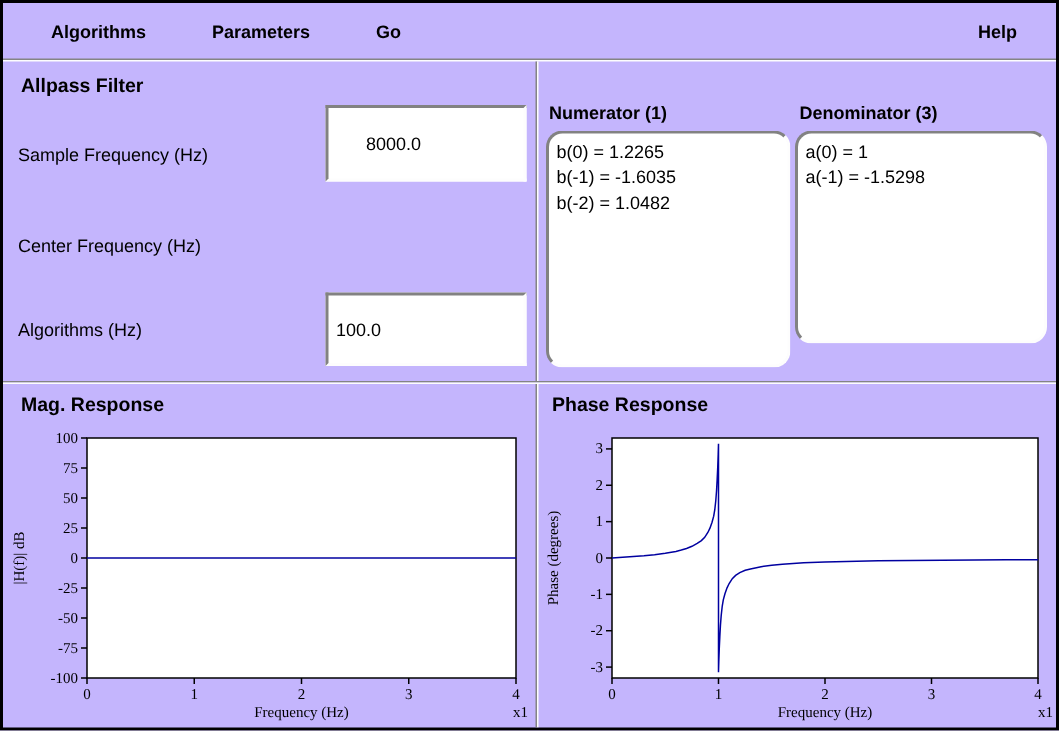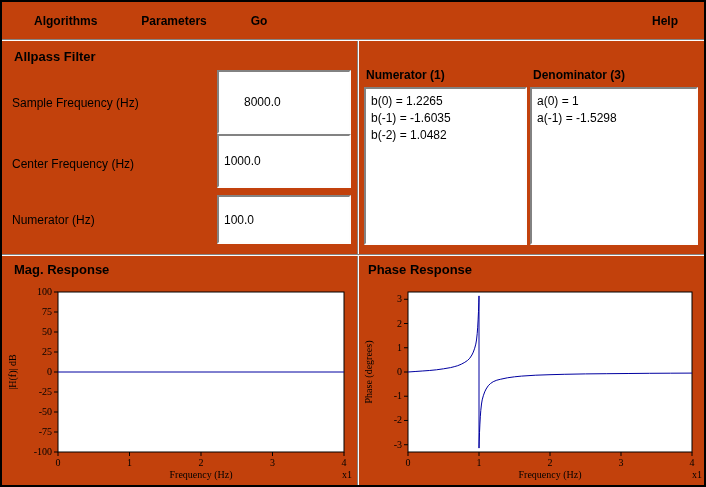--- a/index.html
+++ b/index.html
@@ -1,19 +1,19 @@
 <!DOCTYPE html>
 <html><head>
 <meta charset="utf-8">
 <style>
   * { margin:0; padding:0; box-sizing:border-box; }
   html,body { background:#9a9a9a; font-family:"Liberation Sans",sans-serif; }
   .window {
     position:relative; width:706px; height:487px;
-    background:#c2410c; border:2px solid #000; overflow:hidden;
+    background:#c4b5fd; border:2px solid #000; overflow:hidden;
   }
   
   .menubar { position:absolute; top:0; left:0; right:0; height:37px;
     display:flex; align-items:center; padding-left:28px; gap:36px; }
   .menu-item { font-size:12px; font-weight:bold; color:#000; padding:2px 4px; cursor:default; }
   .menu-item.help { margin-left:auto; margin-right:22px; }
   
   .sep-h { position:absolute; left:0; right:0; height:2px;
     border-top:1px solid #848484; border-bottom:1px solid #fdfdfd; }
   #sep1 { top:37px; } #sep2 { top:252px; }
@@ -34,26 +34,26 @@
   #lbl-bw     { left:10px; top:211px; }
   #hdr-num { left:364px; top:66px; }
   #hdr-den { left:531px; top:66px; }
   
   .entry, .listbox {
     position:absolute; background:#fff;
     border:2px solid; border-color:#828282 #fdfdfd #fdfdfd #828282;
     font-size:12px; color:#000;
   }
   .entry { display:flex; align-items:center; padding-left:5px; }
-  #entry-sample { left:215px; top:68px;  width:134px; height:64px;padding-left:25px; }
+  #entry-sample { left:215px; top:68px;  width:134px; height:51px;padding-left:25px; }
   #entry-center { left:215px; top:132px; width:134px; height:54px; }
   #entry-bw     { left:215px; top:193px; width:134px; height:49px; }
-  .listbox { padding:4px 5px; line-height:17px; }
+  .listbox { padding:4px 5px; line-height:17px;border-radius:11px; }
   #list-num { left:362px; top:85px; width:163px; height:158px; }
-  #list-den { left:528px; top:85px; width:168px; height:158px; }
+  #list-den { left:528px; top:85px; width:168px; height:142px; }
   
   svg.chart { position:absolute; display:block; }
   #chart-mag   { left:4px;   top:284px; }
   #chart-phase { left:360px; top:284px; }
   svg.chart text { font-family:"Liberation Serif",serif; font-size:10px; fill:#000; }
 </style>
 </head>
 <body>
 
 <div class="window">
@@ -69,24 +69,21 @@
   <div class="sep-h" id="sep2"></div>
   <div class="sep-v" id="sep3"></div>
   <div class="sep-v" id="sep4"></div>
 
   <div class="panel-title" id="title-allpass">Allpass Filter</div>
   <div class="field-label" id="lbl-sample">Sample Frequency (Hz)</div>
   <div class="entry" id="entry-sample" role="textbox">
     <span>8000.0</span>
   </div>
   <div class="field-label" id="lbl-center">Center Frequency (Hz)</div>
-  <div class="entry" id="entry-center" role="textbox">
-    <span>1000.0</span>
-  </div>
-  <div class="field-label" id="lbl-bw">Numerator (Hz)</div>
+  <div class="field-label" id="lbl-bw">Algorithms (Hz)</div>
   <div class="entry" id="entry-bw" role="textbox">
     <span>100.0</span>
   </div>
 
   <div class="col-heading" id="hdr-num">Numerator (1)</div>
   <div class="col-heading" id="hdr-den">Denominator (3)</div>
   <div class="listbox" id="list-num">
     <div>b(0) = 1.2265</div>
     <div>b(-1) = -1.6035</div>
     <div>b(-2) = 1.0482</div>

